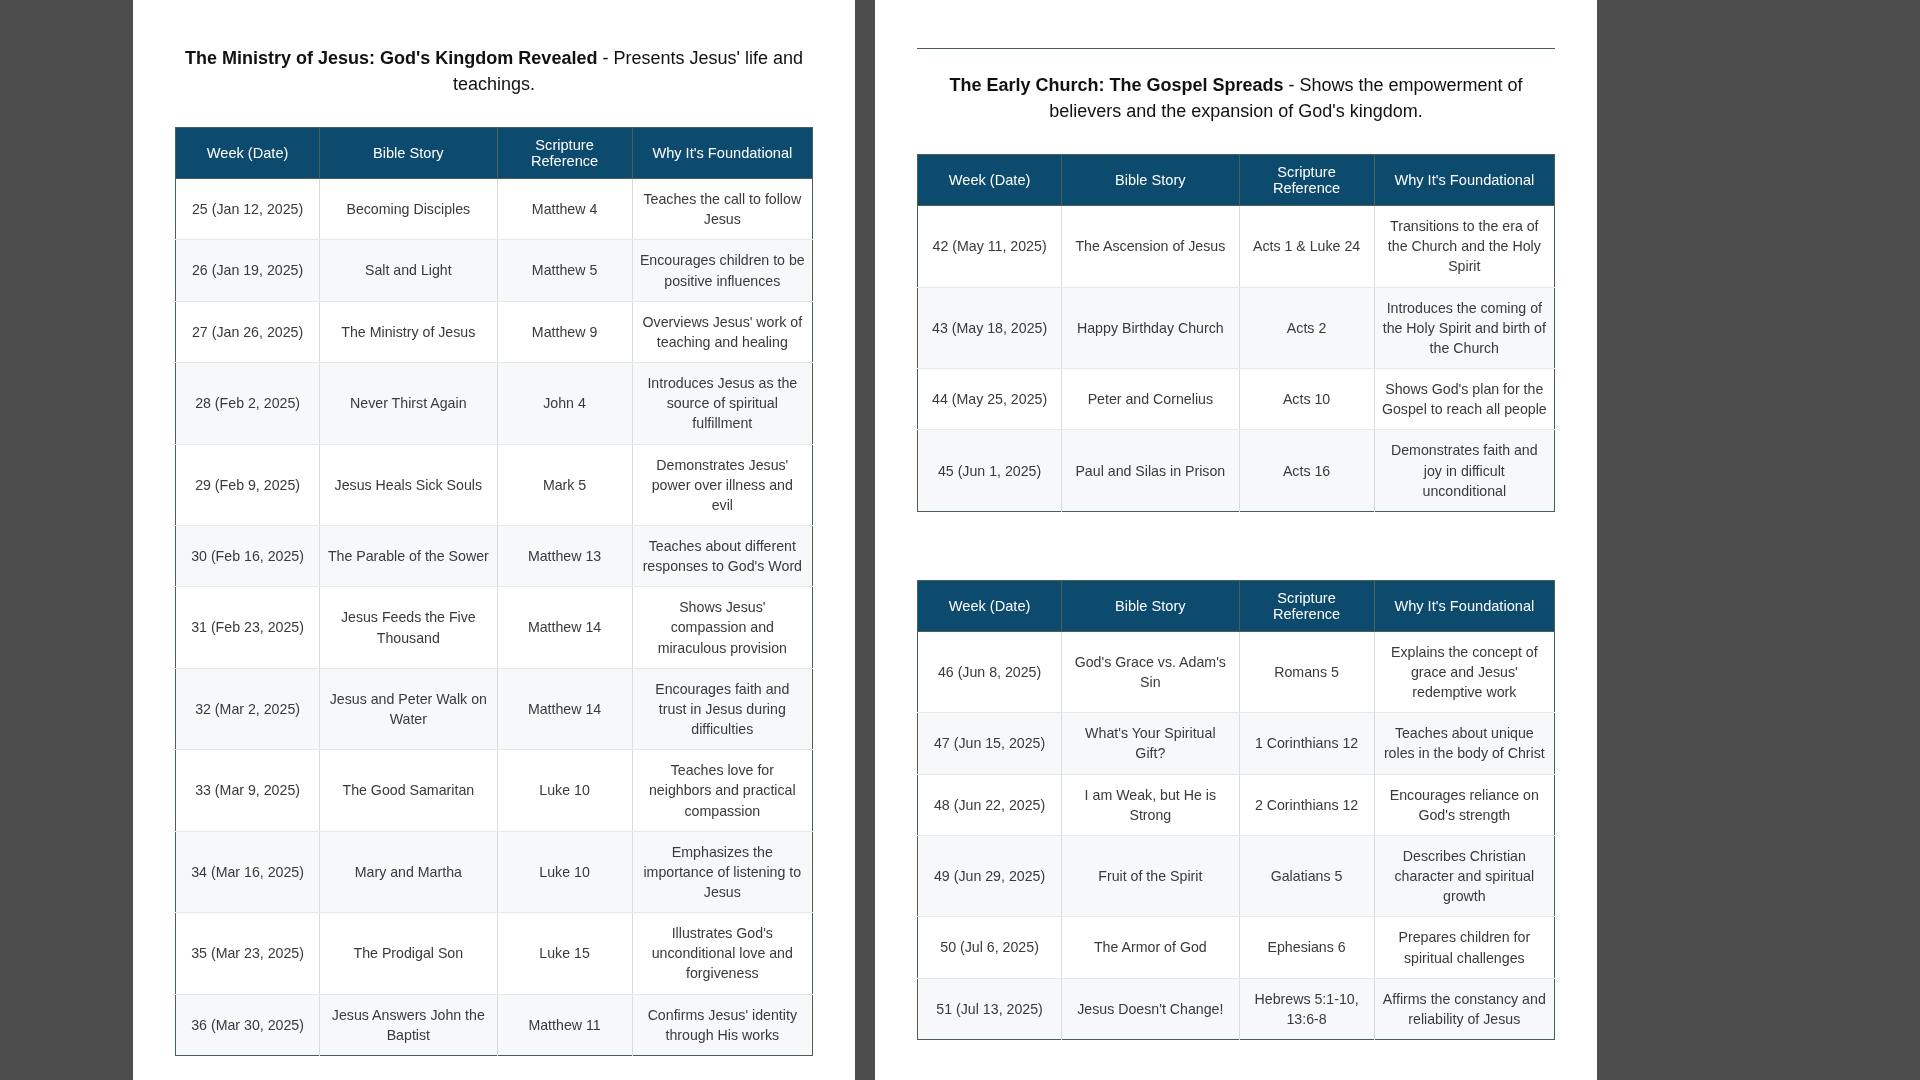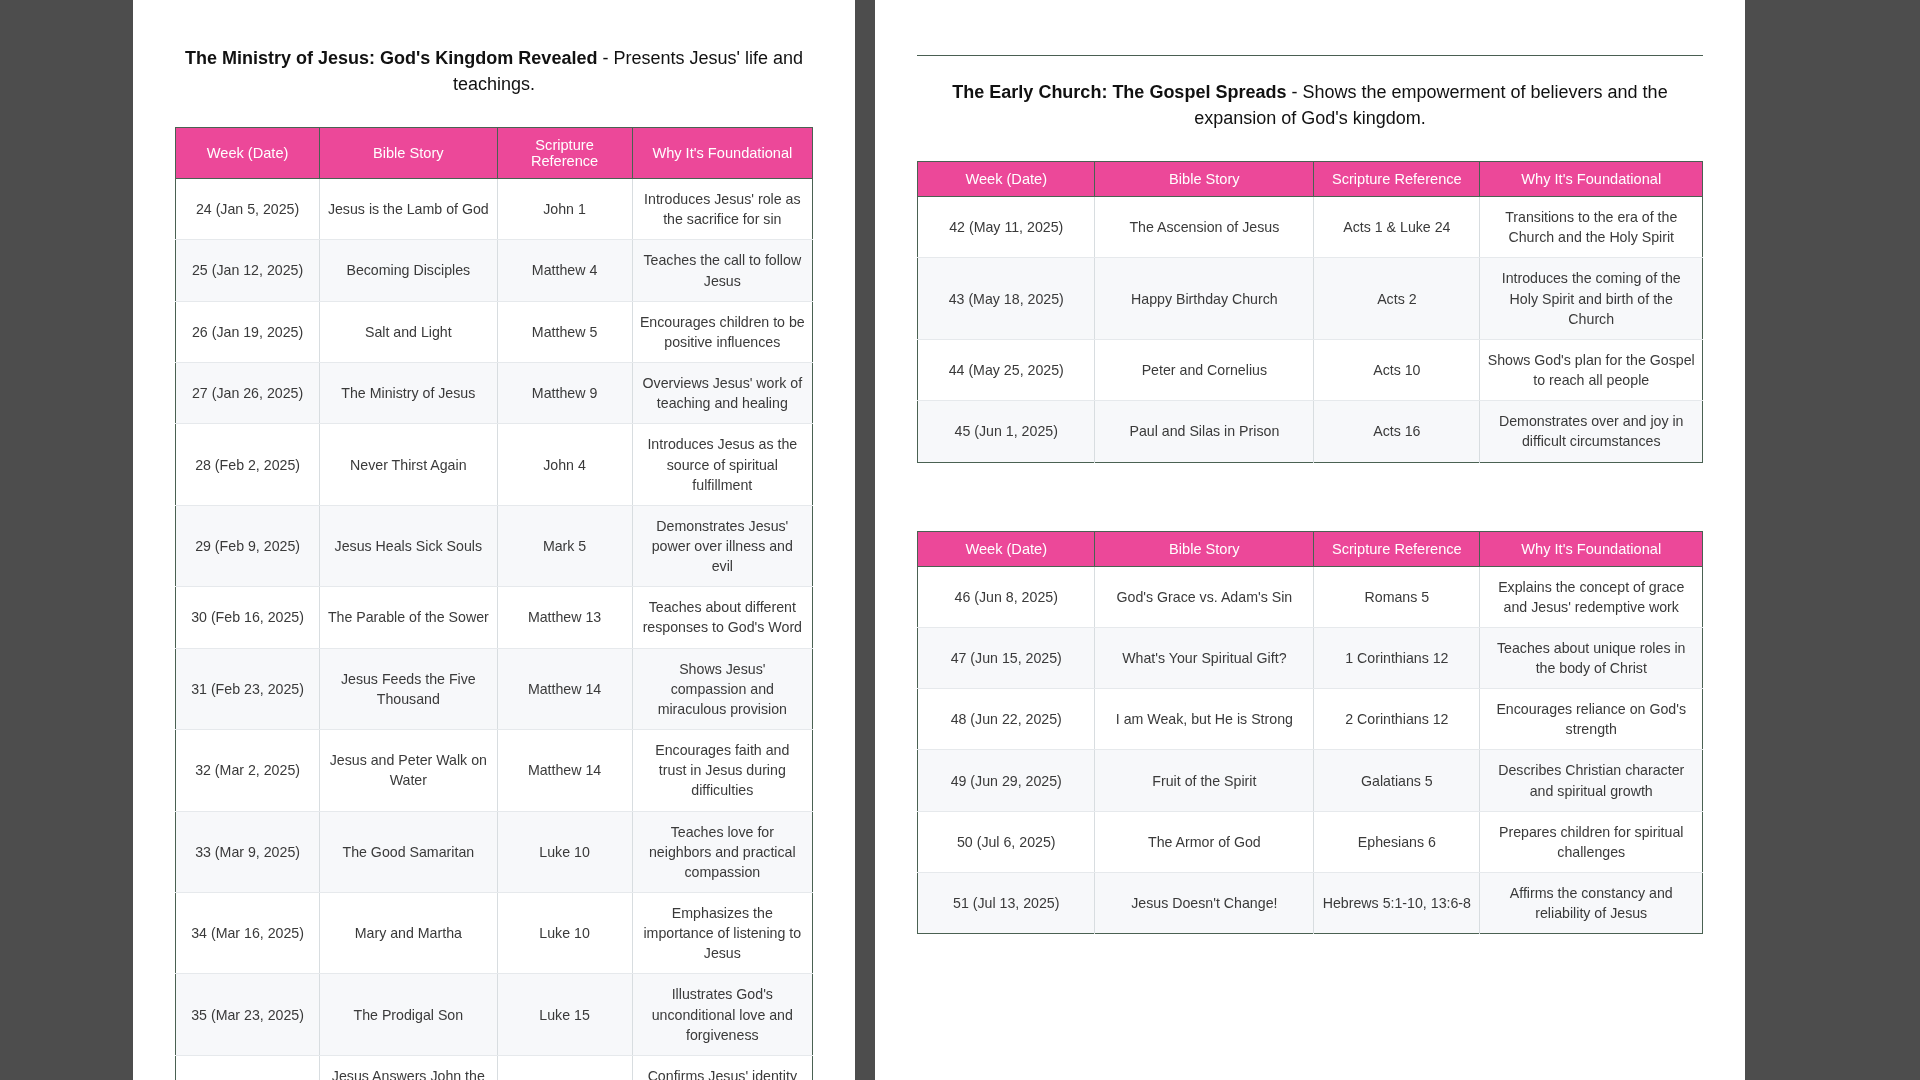--- a/index.html
+++ b/index.html
@@ -14,21 +14,21 @@
     display:flex;justify-content:flex-start;align-items:flex-start;
   }
   .page{
     background:#ffffff;
     height:1080px;
     box-sizing:border-box;
     overflow:hidden;
     position:relative;
   }
   .page-left{ width:722px; margin-left:133px; padding:0 42px; }
-  .page-right{ width:870px; margin-left:20px; padding:9px 42px; }
+  .page-right{ width:722px; margin-left:20px; padding:2px 42px; }
 
   .rule{
     border:0;border-top:1.6px solid #4a5f52;
     margin:46px 0 0 0;width:100%;
   }
 
   .section-heading{
     text-align:center;
     font-size:18px;
     line-height:1.42;
@@ -40,21 +40,21 @@
   .section-heading .strong{ font-weight:bold; }
 
   .tbl-wrap{ width:100%; }
   table{
     border-collapse:collapse;
     width:100%;
     table-layout:fixed;
     border:1.4px solid #4a6152;
   }
   thead th{
-    background:#ec4899;
+    background:#0c4a6e;
     color:#ffffff;
     font-weight:400;
     font-size:14.6px;
     text-align:center;
     padding:9px 4px;
     border-right:1.2px solid #4a6152;
     border-bottom:1.2px solid #4a6152;
   }
   thead th:last-child{border-right:none;}
   tbody td{
@@ -98,26 +98,20 @@
         <thead>
           <tr>
             <th class="c1">Week (Date)</th>
             <th class="c2">Bible Story</th>
             <th class="c3">Scripture Reference</th>
             <th class="c4">Why It's Foundational</th>
           </tr>
         </thead>
         <tbody>
           <tr>
-              <td class="c1">24 (Jan 5, 2025)</td>
-              <td class="c2">Jesus is the Lamb of God</td>
-              <td class="c3">John 1</td>
-              <td class="c4">Introduces Jesus' role as the sacrifice for sin</td>
-            </tr>
-          <tr>
               <td class="c1">25 (Jan 12, 2025)</td>
               <td class="c2">Becoming Disciples</td>
               <td class="c3">Matthew 4</td>
               <td class="c4">Teaches the call to follow Jesus</td>
             </tr>
           <tr>
               <td class="c1">26 (Jan 19, 2025)</td>
               <td class="c2">Salt and Light</td>
               <td class="c3">Matthew 5</td>
               <td class="c4">Encourages children to be positive influences</td>
@@ -225,21 +219,21 @@
           <tr>
               <td class="c1">44 (May 25, 2025)</td>
               <td class="c2">Peter and Cornelius</td>
               <td class="c3">Acts 10</td>
               <td class="c4">Shows God's plan for the Gospel to reach all people</td>
             </tr>
           <tr>
               <td class="c1">45 (Jun 1, 2025)</td>
               <td class="c2">Paul and Silas in Prison</td>
               <td class="c3">Acts 16</td>
-              <td class="c4">Demonstrates over and joy in difficult circumstances</td>
+              <td class="c4">Demonstrates faith and joy in difficult unconditional</td>
             </tr>
         </tbody>
       </table>
     </div>
 
     <div class="sp-38"></div>
 
 
     <div class="sp-30"></div>
 

